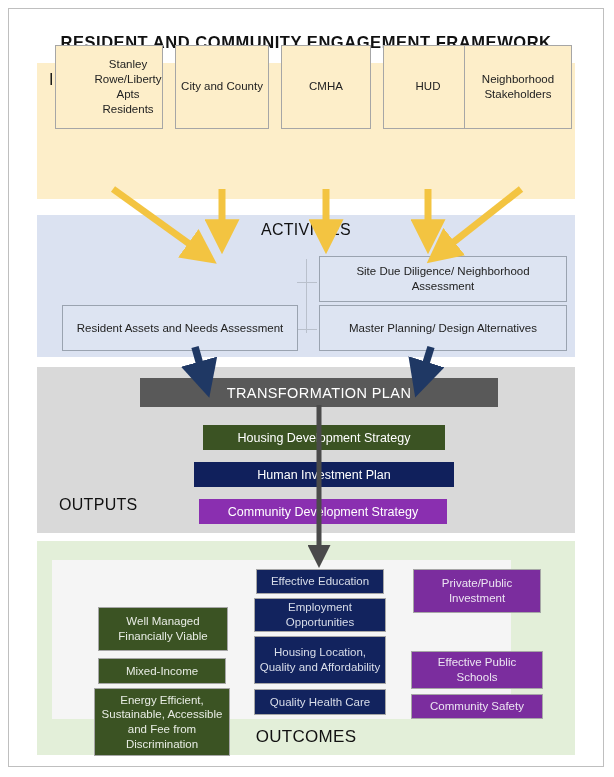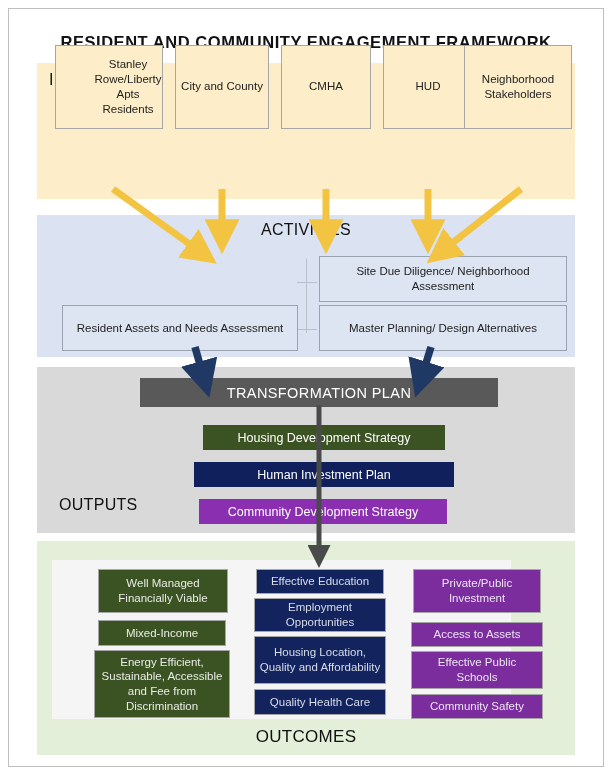--- a/index.html
+++ b/index.html
@@ -90,21 +90,21 @@
     background:#f5f5f5;
   }
   .oc-box{
     position:absolute;
     box-sizing:border-box;
     display:flex;align-items:center;justify-content:center;
     text-align:center;
     color:#e8ece4;font-size:11.5px;line-height:1.28;
     padding:2px 4px;
   }
-  .oc-green{background:#3b5323;border:1px solid #a6a6a6;}
+  .oc-green{background:#3b5323;border:1px solid #a6a6a6;margin-top:38px;}
   .oc-navy{background:#12235e;border:1px solid #a6a6a6;color:#d8dde9;}
   .oc-purple{background:#7b2d9e;border:1px solid #a6a6a6;color:#ece4f2;}
 
   .svg-layer{position:absolute;left:0;top:0;width:614px;height:777px;pointer-events:none;}
 </style>
 </head>
 <body>
 
 <div class="page">
 
@@ -151,21 +151,20 @@
   <div class="oc-box oc-green" style="left:89px;top:560px;width:130px;height:44px;">Well Managed Financially Viable</div>
   <div class="oc-box oc-green" style="left:89px;top:611px;width:128px;height:26px;">Mixed-Income</div>
   <div class="oc-box oc-green" style="left:85px;top:641px;width:136px;height:68px;">Energy Efficient, Sustainable, Accessible and Fee from Discrimination</div>
 
   <div class="oc-box oc-navy" style="left:247px;top:560px;width:128px;height:25px;">Effective Education</div>
   <div class="oc-box oc-navy" style="left:245px;top:589px;width:132px;height:34px;">Employment Opportunities</div>
   <div class="oc-box oc-navy" style="left:245px;top:627px;width:132px;height:48px;">Housing Location, Quality and Affordability</div>
   <div class="oc-box oc-navy" style="left:245px;top:680px;width:132px;height:26px;">Quality Health Care</div>
 
   <div class="oc-box oc-purple" style="left:404px;top:560px;width:128px;height:44px;">Private/Public Investment</div>
-  <div class="oc-box oc-purple" style="left:402px;top:613px;width:132px;height:25px;">Access to Assets</div>
   <div class="oc-box oc-purple" style="left:402px;top:642px;width:132px;height:38px;">Effective Public Schools</div>
   <div class="oc-box oc-purple" style="left:402px;top:685px;width:132px;height:25px;text-align:right;">Community Safety</div>
 
   <svg class="svg-layer" viewBox="0 0 614 777">
     <defs>
       <marker id="ah-yellow" markerWidth="5" markerHeight="5" refX="2.4" refY="2.5" orient="auto">
         <path d="M0,0 L5,2.5 L0,5 z" fill="#f3c441"></path>
       </marker>
       <marker id="ah-navy" markerWidth="5" markerHeight="5" refX="2.4" refY="2.5" orient="auto">
         <path d="M0,0 L5,2.5 L0,5 z" fill="#1f3864"></path>

